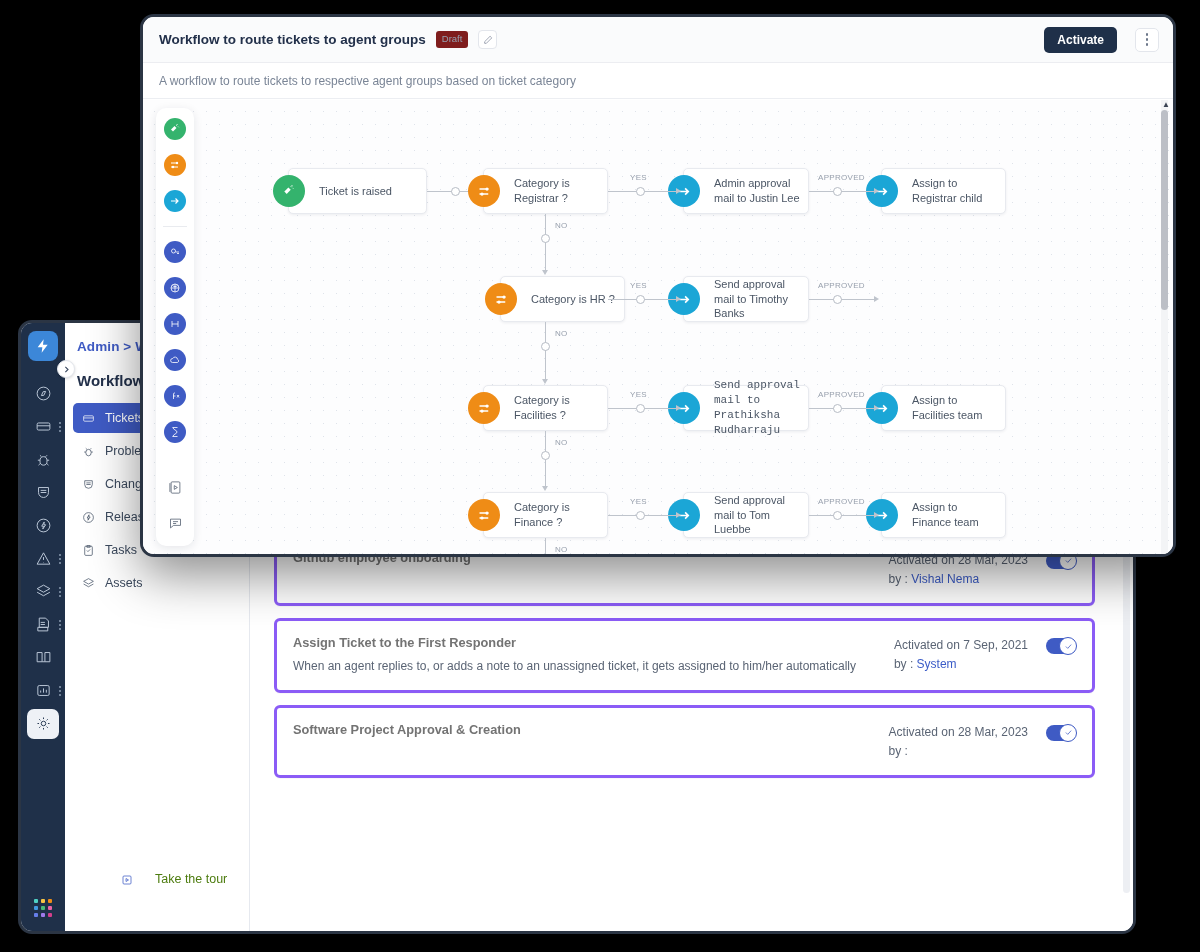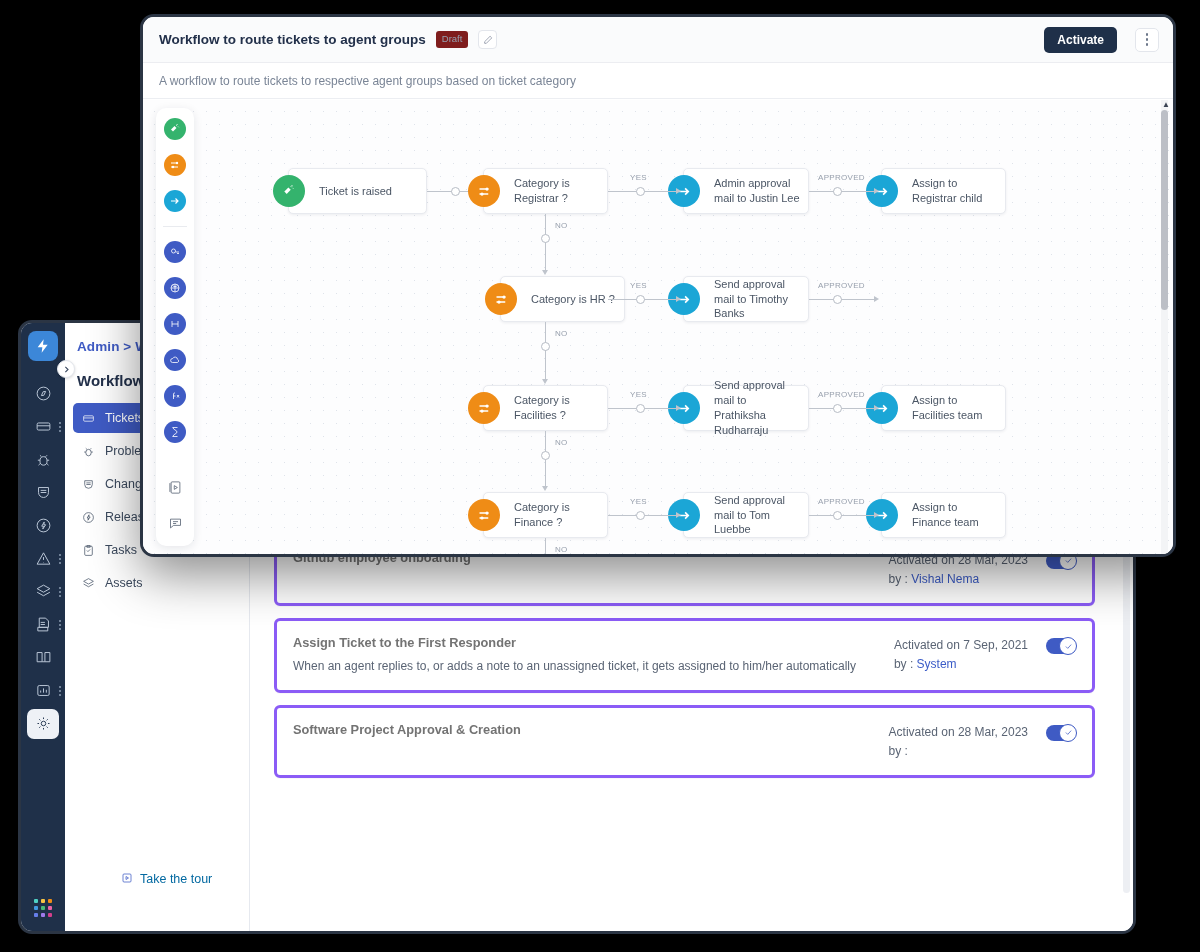--- a/index.html
+++ b/index.html
@@ -48,22 +48,22 @@
     padding:0 9px;margin-bottom:3px;font-size:12.5px;color:#3c4a5e;white-space:nowrap;
   }
   .nav-item.active{background:#3f5bc4;color:#fff;}
   .nav-item svg{stroke:currentColor;fill:none;stroke-width:1.3;flex:0 0 auto;}
   .collapse-chev{
     position:absolute;left:36px;top:37px;width:18px;height:18px;border-radius:50%;
     background:#fff;border:1px solid #e3e6ec;display:flex;align-items:center;justify-content:center;
     box-shadow:0 1px 3px rgba(0,0,0,.16);z-index:5;
   }
   .tour{
-    position:absolute;left:56px;bottom:45px;display:flex;align-items:flex-start;gap:7px;
-    font-size:12.5px;color:#0369a1;
+    position:absolute;left:56px;bottom:45px;display:flex;align-items:flex-end;gap:22px;
+    font-size:12.5px;color:#4d7c0f;
   }
 
   
   .content{
     position:absolute;left:229px;top:0;right:0;bottom:0;background:#fff;overflow:hidden;
   }
   .content-inner{position:absolute;left:0;right:14px;top:0;bottom:0;padding:0 24px;}
   .wf-card{
     border:3px solid #8b5cf6;border-radius:6px;margin-bottom:12px;padding:14px 16px 14px 16px;
     display:flex;justify-content:space-between;align-items:flex-start;background:#fff;
@@ -637,21 +637,21 @@
         <div class="node" style="left: 340px; top: 285px; width: 125px;">
           <span class="bub" style="background:#ef8c16">
             <svg width="15" height="15" viewBox="0 0 24 24">
               <path d="M4 8h14M4 16h14" stroke-width="2.6"></path>
               <circle cx="16" cy="8" r="2.6" fill="#fff" stroke="none"></circle>
               <circle cx="8" cy="16" r="2.6" fill="#fff" stroke="none"></circle>
             </svg>
           </span>
           <span class="lbl">Category is Facilities ?</span>
         </div>
-        <div class="node" style="left: 540px; top: 285px; width: 126px;">
+        <div class="node" style="left: 540px; top: 285px; width: 126px; font-family: Liberation Mono, monospace;">
           <span class="bub" style="background:#1ba6d6">
             <svg width="15" height="15" viewBox="0 0 24 24">
               <path d="M5 12h12M13 7l5 5-5 5" stroke-width="2.6"></path>
               <circle cx="4" cy="12" r="1.3" fill="#fff" stroke="none"></circle>
             </svg>
           </span>
           <span class="lbl">Send approval mail to Prathiksha Rudharraju</span>
         </div>
         <div class="node" style="left: 738px; top: 285px; width: 125px;">
           <span class="bub" style="background:#1ba6d6">

